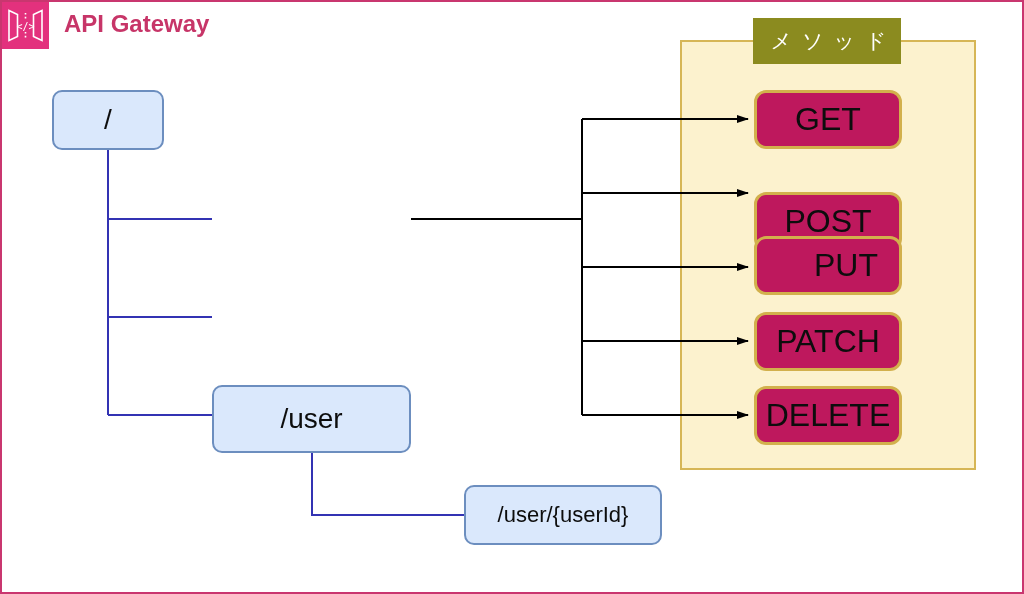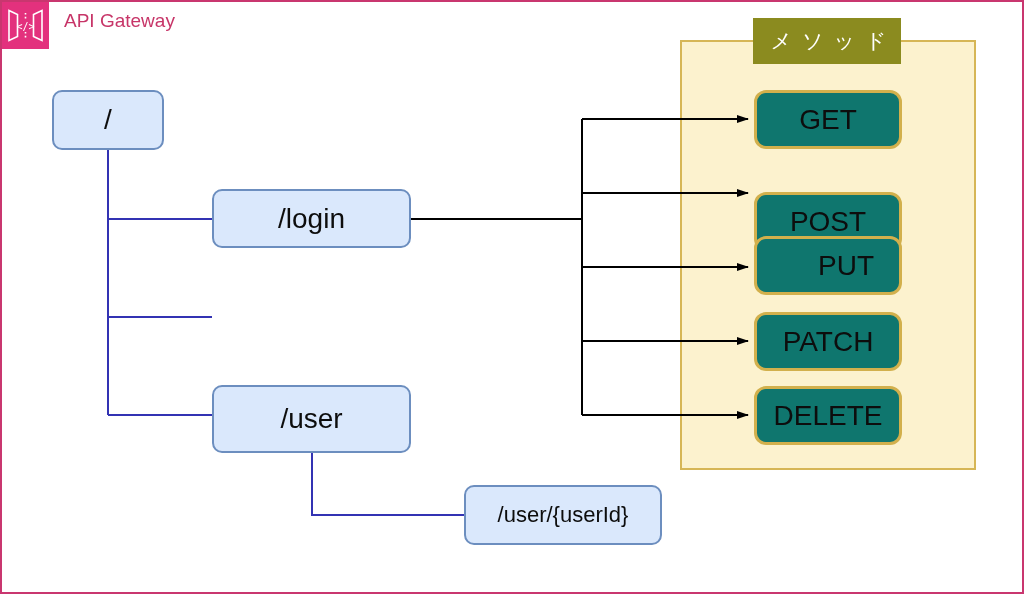--- a/index.html
+++ b/index.html
@@ -12,21 +12,21 @@
     width:1024px; height:594px;
     background:#ffffff;
     border:2px solid #c9366f;
     overflow:hidden;
   }
 
   
   .brand-icon { position:absolute; left:0; top:0; z-index:5; }
   .brand-title {
     position:absolute; left:62px; top:8px;
-    font-size:19px; color:#c73568; z-index:5;
+    font-size:24px; color:#c73568; z-index:5;font-weight:bold;
   }
 
   
   .connectors { position:absolute; left:0; top:0; z-index:2; }
 
   
   .node {
     position:absolute;
     background:#dae8fc;
     border:2px solid #6c8ebf;
@@ -48,23 +48,23 @@
   }
   .panel-header {
     position:absolute; left:751px; top:16px; width:148px; height:46px;
     background:#8b8b1f; color:#ffffff;
     display:flex; align-items:center; justify-content:center;
     font-size:21px; letter-spacing:10px; padding-left:13px;
     z-index:2;
   }
   .method {
     position:absolute; left:752px; width:148px; height:59px;
-    background:#0f766e; border:3px solid #d2b04c; border-radius:12px;
+    background:#be185d; border:3px solid #d2b04c; border-radius:12px;
     display:flex; align-items:center; justify-content:center;
-    font-size:28px; color:#0d0d0d; z-index:3;
+    font-size:32px; color:#0d0d0d; z-index:3;
   }
   #method-get    { top:88px; }
   #method-post   { top:152px;margin-top:38px; }
   #method-put    { top:234px;padding-left:36px; }
   #method-patch  { top:310px; }
   #method-delete { top:384px; }
 </style>
 </head>
 <body>
 
@@ -105,21 +105,20 @@
       <path d="M580 117 V413"></path>
       <path d="M580 117 H746" marker-end="url(#arrow)"></path>
       <path d="M580 191 H746" marker-end="url(#arrow)"></path>
       <path d="M580 265 H746" marker-end="url(#arrow)"></path>
       <path d="M580 339 H746" marker-end="url(#arrow)"></path>
       <path d="M580 413 H746" marker-end="url(#arrow)"></path>
     </g>
   </svg>
 
   <div class="node" id="node-root">/</div>
-  <div class="node" id="node-login">/login</div>
   <div class="node" id="node-user">/user</div>
   <div class="node" id="node-userid">/user/{userId}</div>
 
   <div class="method" id="method-get">GET</div>
   <div class="method" id="method-post">POST</div>
   <div class="method" id="method-put">PUT</div>
   <div class="method" id="method-patch">PATCH</div>
   <div class="method" id="method-delete">DELETE</div>
 
 </div>

